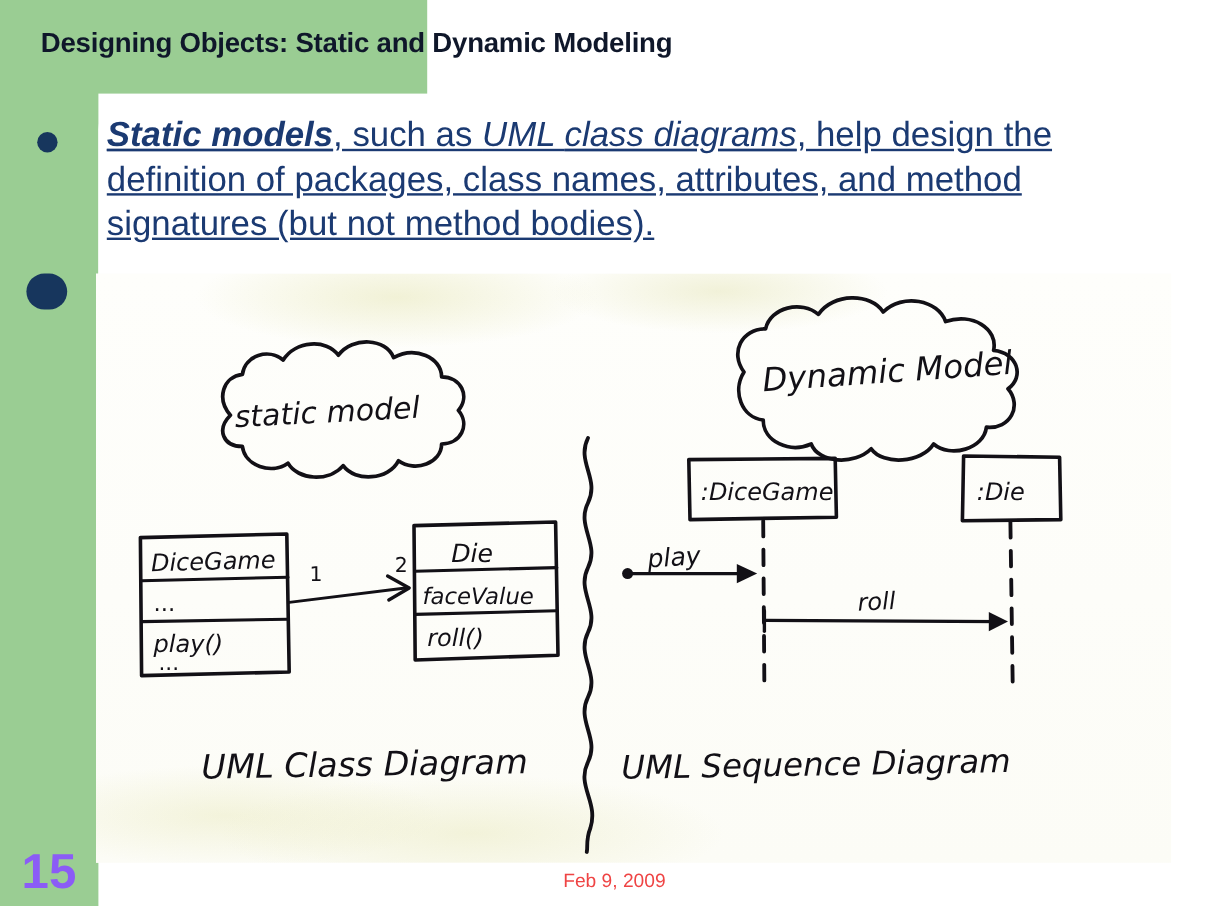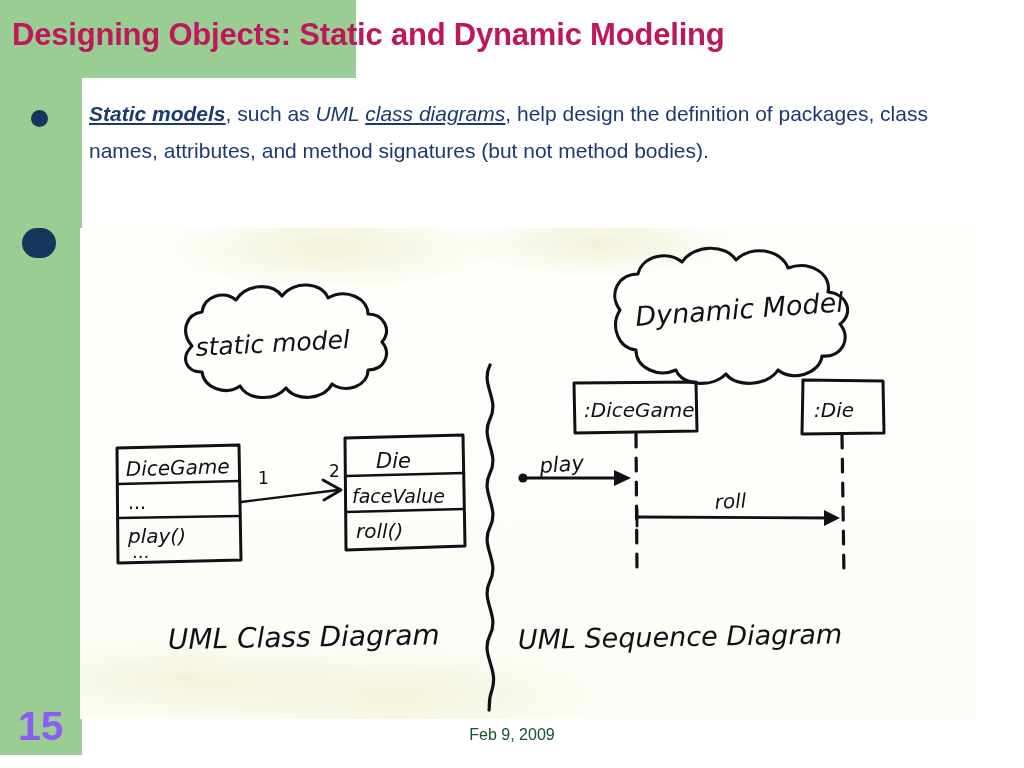--- a/index.html
+++ b/index.html
@@ -55,26 +55,26 @@
     left: 82px;
     top: 228px;
     width: 942px;
     height: 12px;
     background: #ffffff;
   }
 
   
   .title {
     position: absolute;
-    left: 12px;
+    left: 34px;
     top: 14px;
     width: 980px;
-    font-size: 31px;
+    font-size: 23px;
     font-weight: bold;
-    color: #be185d;
+    color: #0f172a;
     letter-spacing: -0.2px;
     white-space: nowrap;
     line-height: 42px;
   }
 
   
   .bullet-dot {
     position: absolute;
     width: 17px;
     height: 17px;
@@ -82,23 +82,24 @@
     background: #17365d;
   }
   .bullet-dot.b1 { left: 31px; top: 110px; }
   .bullet-dot.b2 { left: 22px; top: 228px; width: 34px; height: 30px; border-radius: 17px; }
 
   .bullet-text {
     position: absolute;
     left: 89px;
     top: 95px;
     width: 890px;
-    font-size: 21px;
+    font-size: 29px;
     line-height: 37px;
     color: #1b3a72;
+    text-decoration: underline;
   }
   .bullet-text .bi {
     font-style: italic;
     font-weight: bold;
     text-decoration: underline;
   }
   .bullet-text .i  { font-style: italic; }
   .bullet-text .iu { font-style: italic; text-decoration: underline; }
 
   
@@ -142,21 +143,21 @@
     color: #8b5cf6;
     line-height: 44px;
   }
   .footer-date {
     position: absolute;
     left: 0;
     top: 726px;
     width: 1024px;
     text-align: center;
     font-size: 16px;
-    color: #14532d;
+    color: #ef4444;
   }
 </style>
 </head>
 <body>
 
 <div id="slide">
 
   <div class="green-left"></div>
   <div class="green-title-block"></div>
 

